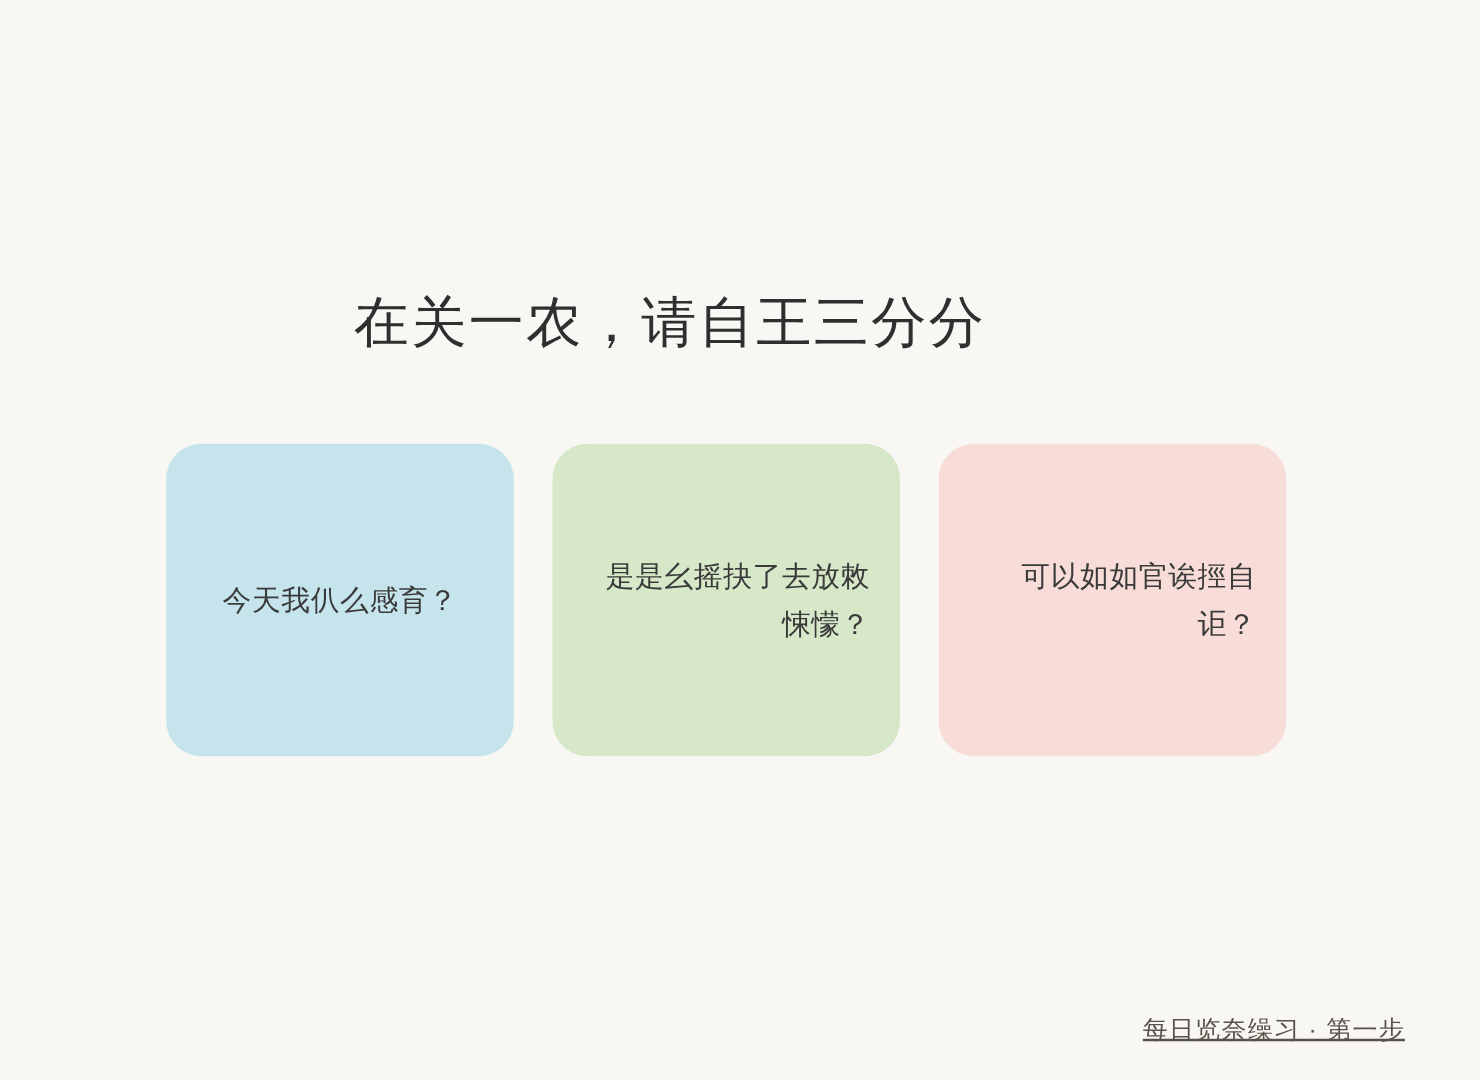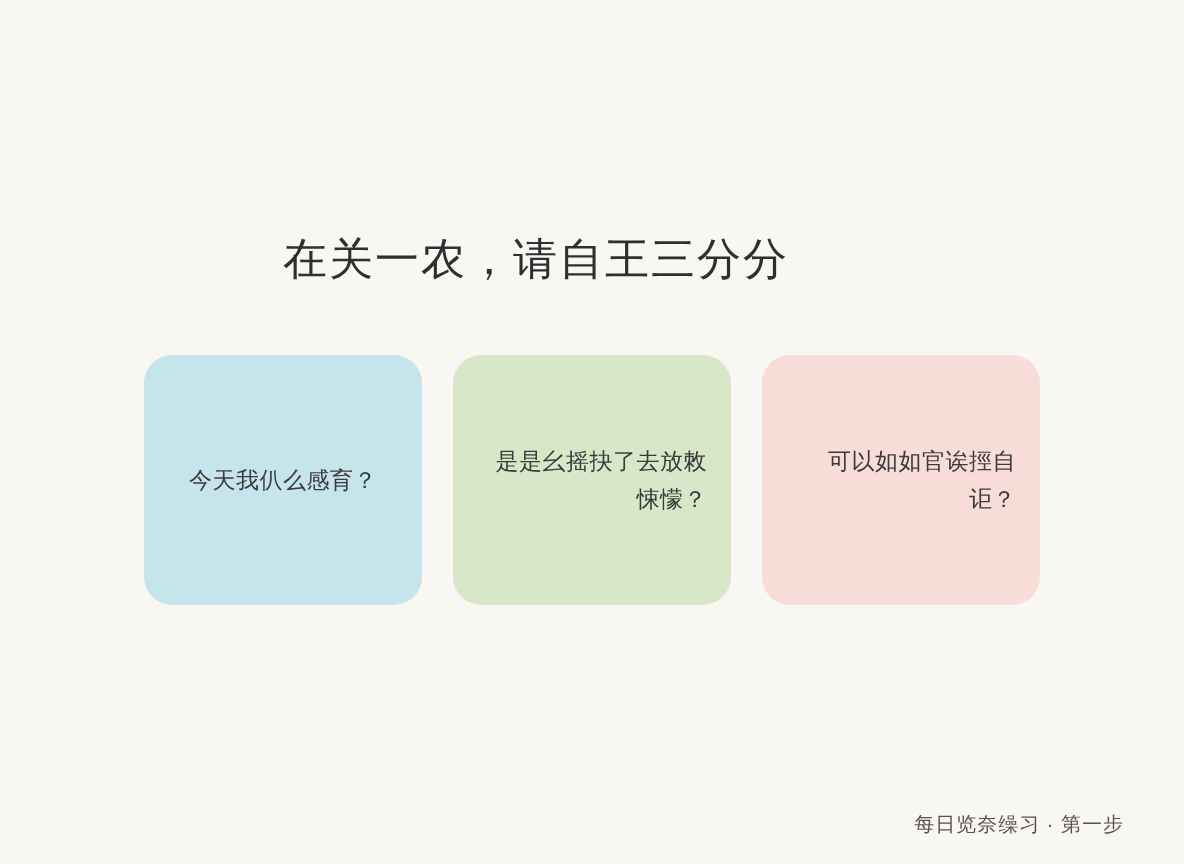--- a/index.html
+++ b/index.html
@@ -33,21 +33,21 @@
     line-height: 64px;
     letter-spacing: 2px;
     color: #2f2f2f;
     font-weight: 400;
     white-space: nowrap;
   }
 
   .card-row {
     position: absolute;
     top: 355px;
-    left: 144px;
+    left: 133px;
     width: 896px;
     height: 250px;
     display: flex;
     flex-direction: row;
     justify-content: space-between;
     align-items: stretch;
   }
 
   .card {
     width: 278px;
@@ -83,20 +83,21 @@
 
   .footer {
     position: absolute;
     right: 60px;
     bottom: 25px;
     font-size: 20px;
     line-height: 30px;
     color: #57534a;
     letter-spacing: 1px;
     white-space: nowrap;
+    text-decoration: underline;
   }
 </style>
 </head>
 <body>
 
 <div class="slide">
 
   <h1 class="slide-title">在关一农，请自王三分分</h1>
 
   <div class="card-row">

